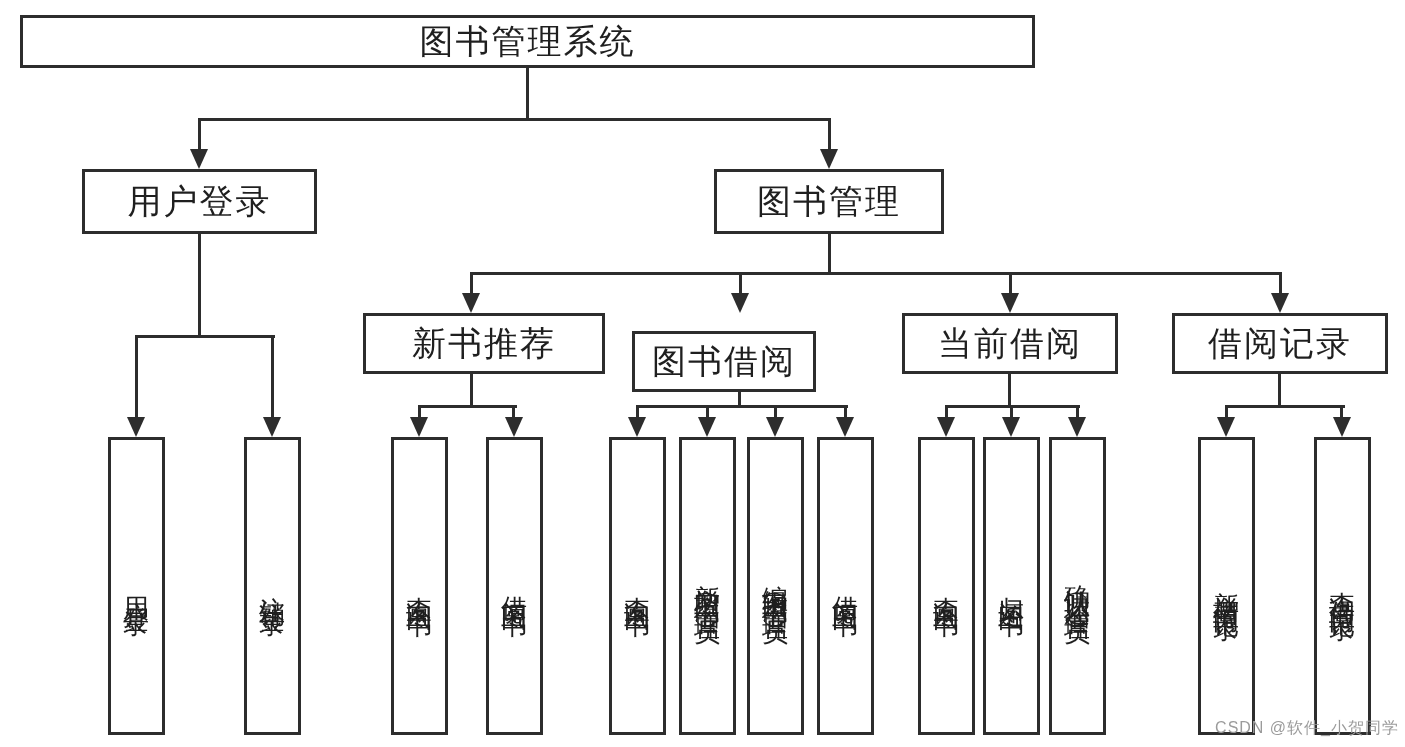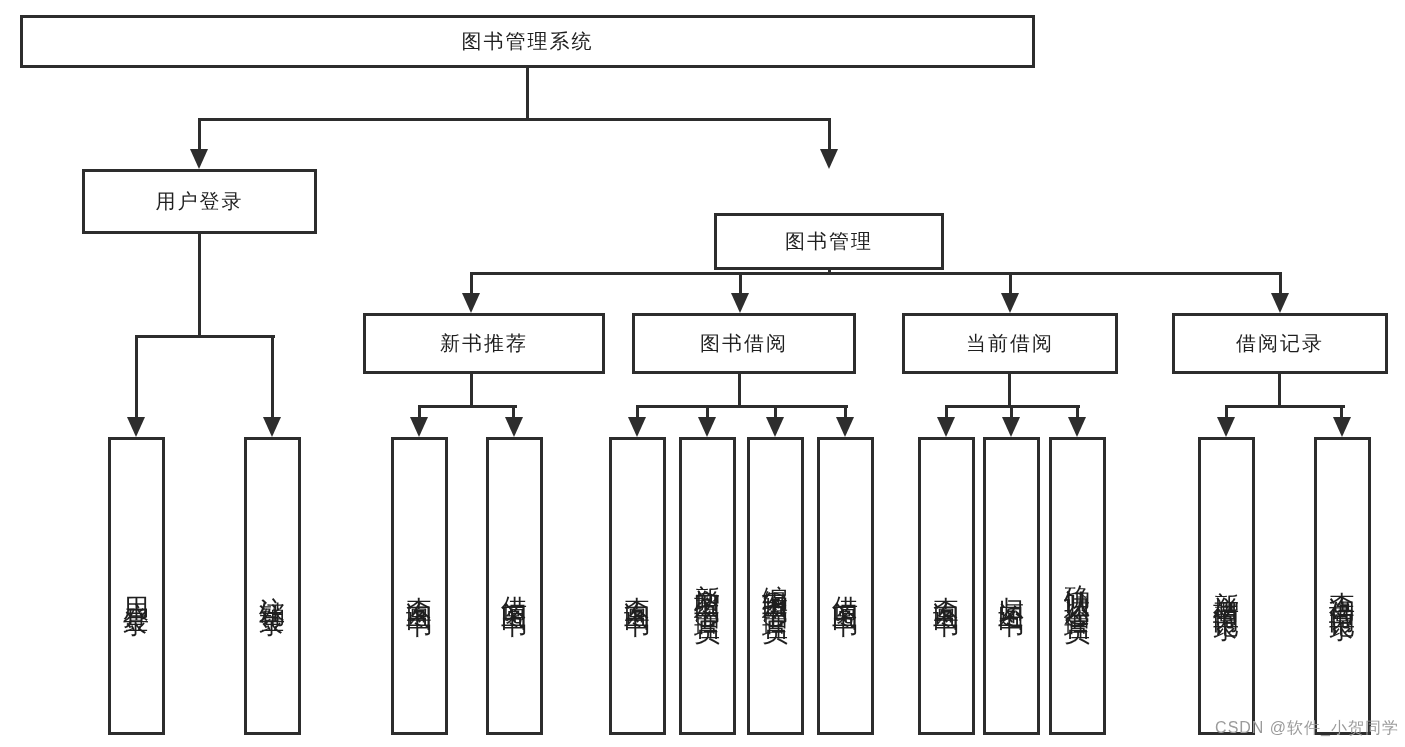--- a/index.html
+++ b/index.html
@@ -15,21 +15,21 @@
     width:1405px;height:747px;
     background:var(--page-bg);
     overflow:hidden;
     font-family:"Liberation Sans",sans-serif;
   }
   .box{
     position:absolute;box-sizing:border-box;
     background:var(--box-bg);
     border:3px solid var(--line-color);
     display:flex;align-items:center;justify-content:center;
-    font-size:20px;color:var(--text-color);
+    font-size:34px;color:var(--text-color);
     letter-spacing:2px;white-space:nowrap;
     z-index:2;
   }
   .vbox{
     writing-mode:vertical-rl;
     text-orientation:mixed;
     font-size:26px;
     letter-spacing:5px;
     white-space:normal;
     line-height:1;
@@ -57,42 +57,42 @@
   <div class="box" style="left:20px;top:15px;width:1015px;height:53px;">图书管理系统</div>
 
   <div class="vline" style="left:526px;top:68px;height:53px;"></div>
   <div class="hline" style="left:198px;top:118px;width:633px;"></div>
   <div class="vline" style="left:198px;top:118px;height:32px;"></div>
   <div class="arrowhead" style="left:190px;top:149px;"></div>
   <div class="vline" style="left:828px;top:118px;height:32px;"></div>
   <div class="arrowhead" style="left:820px;top:149px;"></div>
 
   <div class="box" style="left:82px;top:169px;width:235px;height:65px;">用户登录</div>
-  <div class="box" style="left:714px;top:169px;width:230px;height:57px;margin-top:44px;">图书管理</div>
+  <div class="box" style="left:714px;top:169px;width:230px;height:65px;">图书管理</div>
 
   <div class="vline" style="left:198px;top:234px;height:104px;"></div>
   <div class="hline" style="left:135px;top:335px;width:140px;"></div>
   <div class="vline" style="left:135px;top:335px;height:84px;"></div>
   <div class="arrowhead" style="left:127px;top:417px;"></div>
   <div class="vline" style="left:271px;top:335px;height:84px;"></div>
   <div class="arrowhead" style="left:263px;top:417px;"></div>
 
   <div class="vline" style="left:828px;top:234px;height:41px;"></div>
   <div class="hline" style="left:470px;top:272px;width:812px;"></div>
   <div class="vline" style="left:470px;top:272px;height:23px;"></div>
   <div class="arrowhead" style="left:462px;top:293px;"></div>
   <div class="vline" style="left:739px;top:272px;height:23px;"></div>
   <div class="arrowhead" style="left:731px;top:293px;"></div>
   <div class="vline" style="left:1009px;top:272px;height:23px;"></div>
   <div class="arrowhead" style="left:1001px;top:293px;"></div>
   <div class="vline" style="left:1279px;top:272px;height:23px;"></div>
   <div class="arrowhead" style="left:1271px;top:293px;"></div>
 
   <div class="box" style="left:363px;top:313px;width:242px;height:61px;">新书推荐</div>
-  <div class="box" style="left:632px;top:313px;width:224px;height:61px;">图书借阅</div>
+  <div class="box" style="left:632px;top:331px;width:184px;height:61px;">图书借阅</div>
   <div class="box" style="left:1172px;top:313px;width:216px;height:61px;">借阅记录</div>
   <div class="box" style="left:902px;top:313px;width:216px;height:61px;">当前借阅</div>
 
   <div class="vline" style="left:470px;top:374px;height:34px;"></div>
   <div class="hline" style="left:418px;top:405px;width:99px;"></div>
   <div class="vline" style="left:418px;top:405px;height:14px;"></div>
   <div class="arrowhead" style="left:410px;top:417px;"></div>
   <div class="vline" style="left:512px;top:405px;height:14px;"></div>
   <div class="arrowhead" style="left:505px;top:417px;"></div>
 

